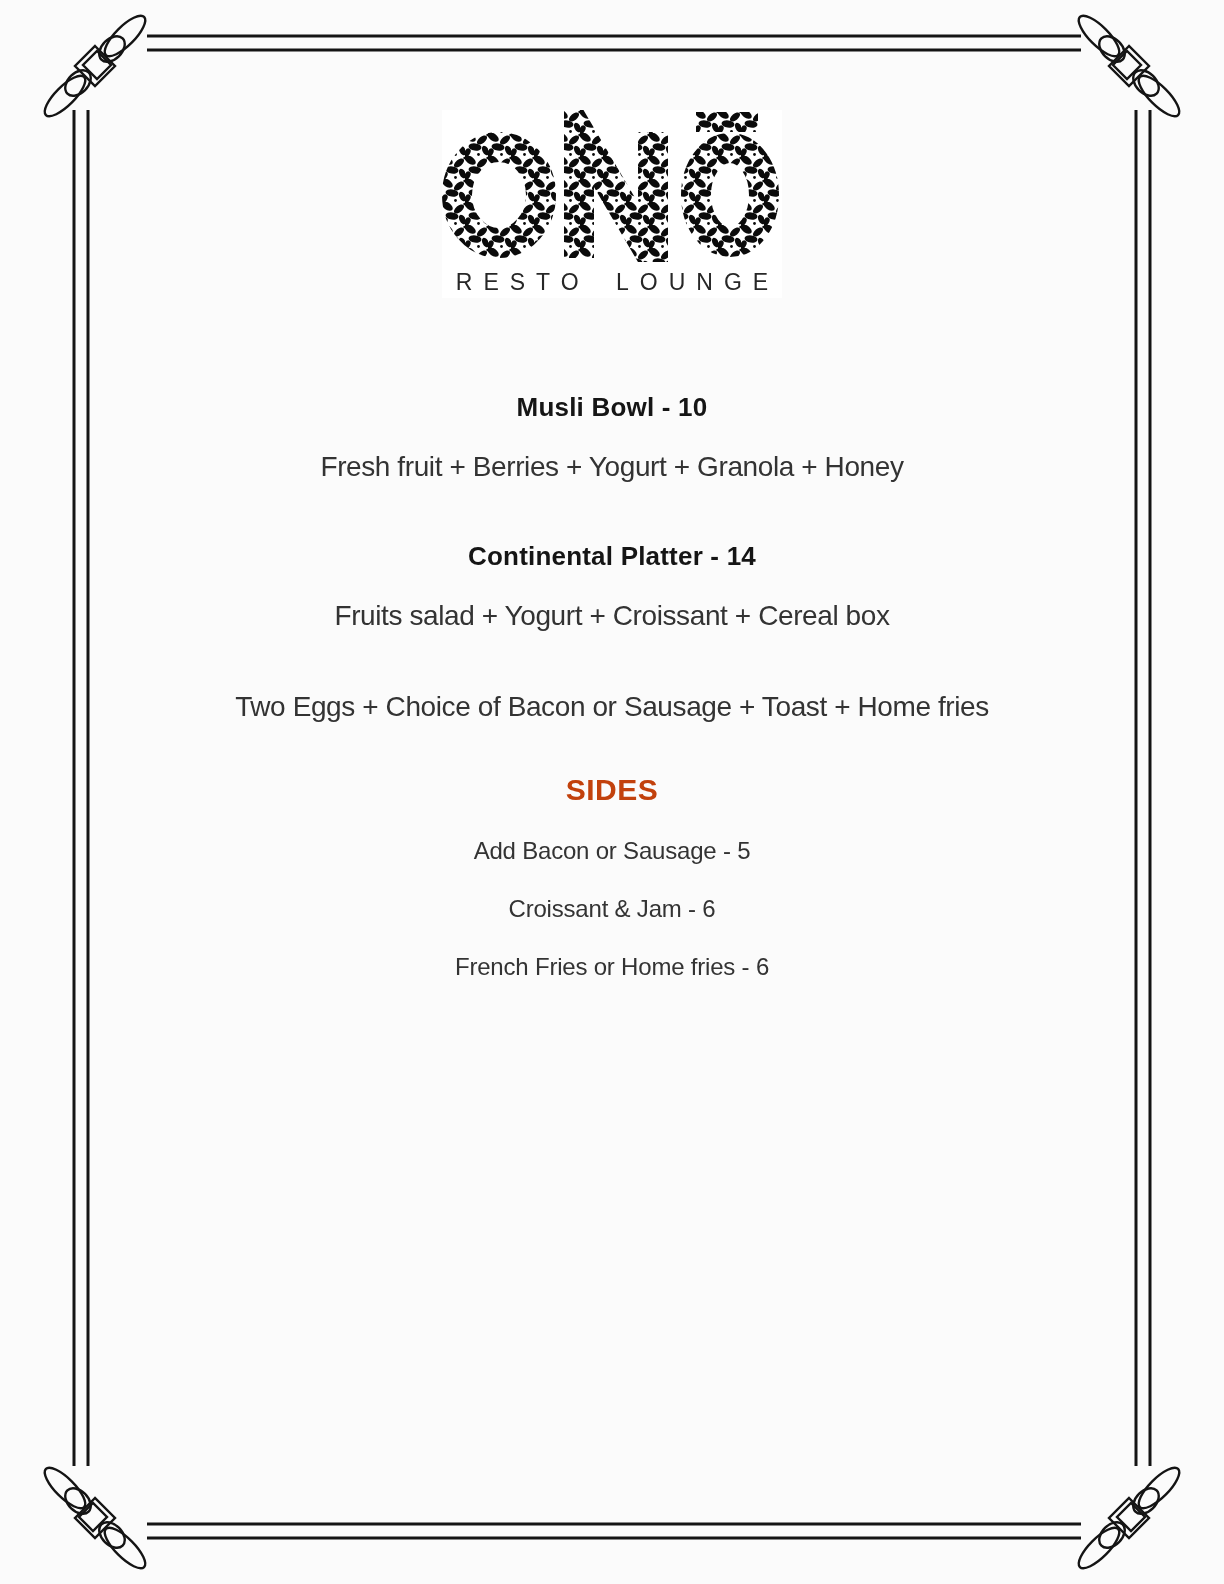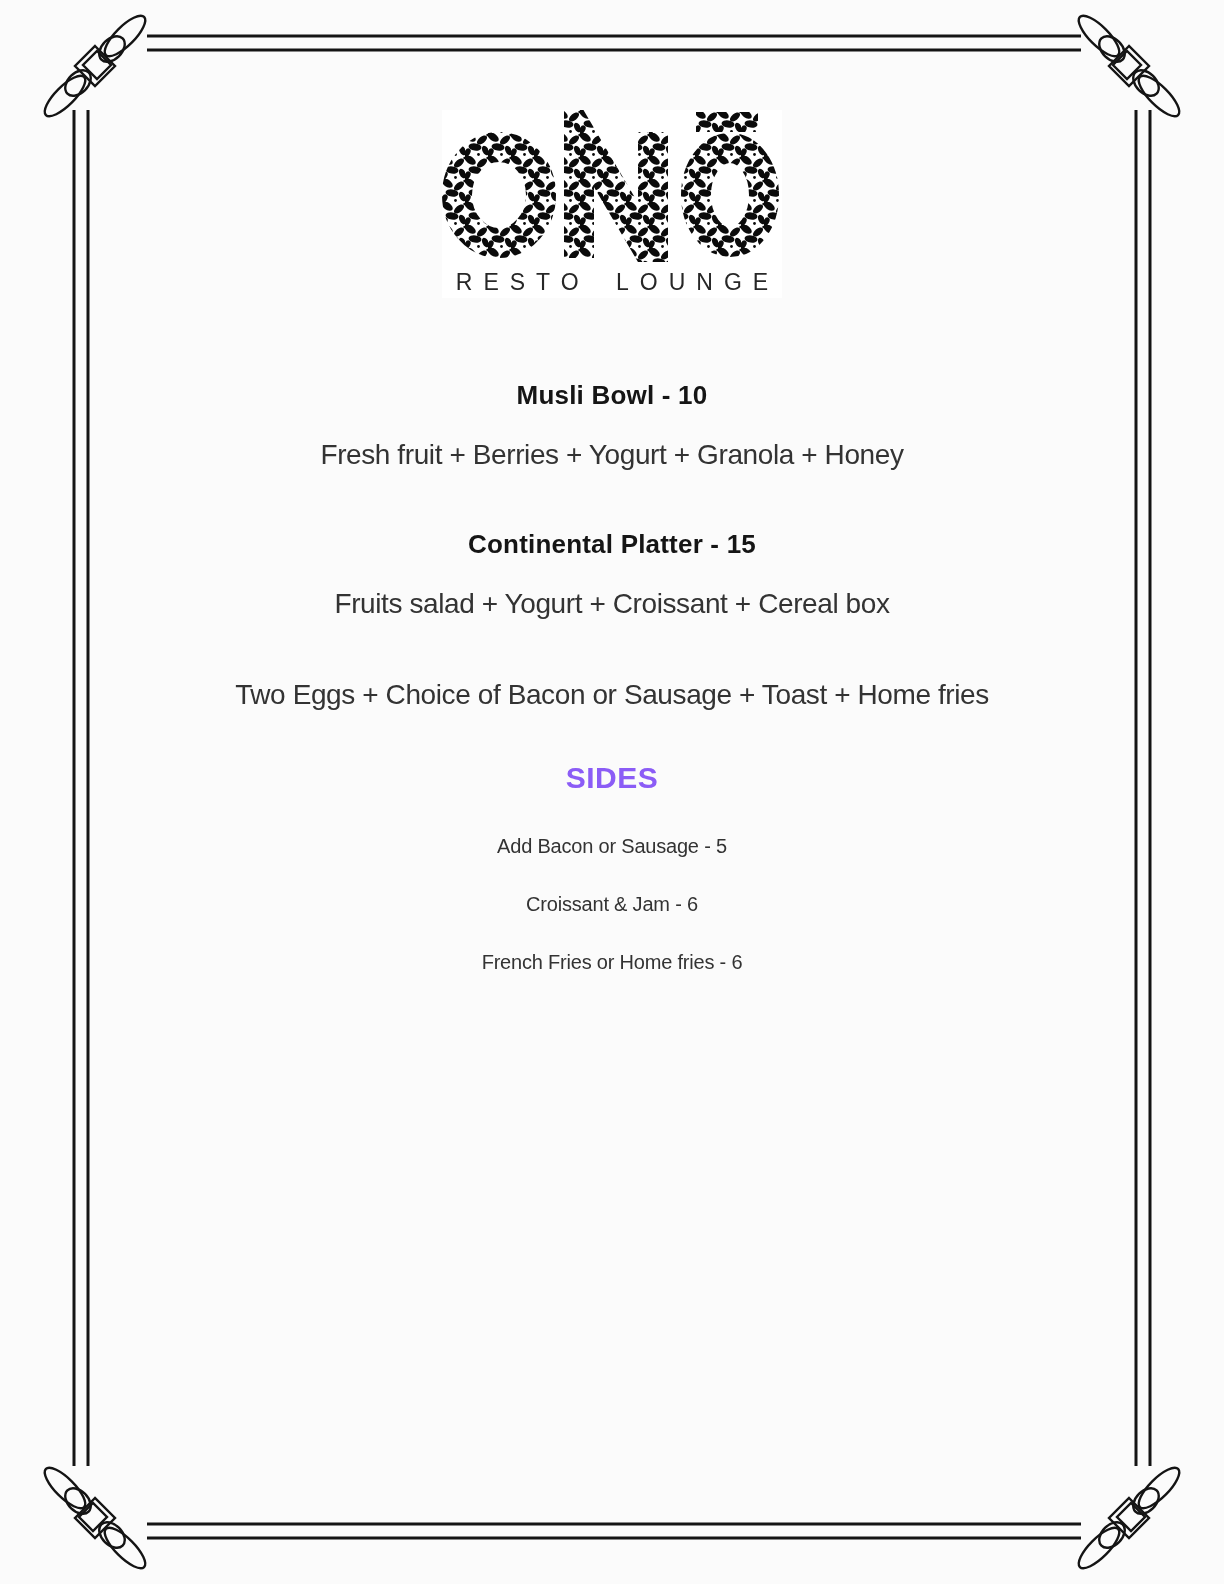--- a/index.html
+++ b/index.html
@@ -50,46 +50,46 @@
   }
   
   .menu {
     position: absolute;
     top: 382px;
     left: 0;
     width: 100%;
     text-align: center;
   }
   .item-name {
-    margin: 0 0 31px 0;
+    margin: 12px 0 31px 0;
     font-size: 26px;
     line-height: 27px;
     font-weight: 700;
     letter-spacing: 0.2px;
     color: #151515;
   }
   .item-desc {
     margin: 4px 0 62px 0;
     font-size: 28px;
     line-height: 29px;
     font-weight: 400;
     letter-spacing: -0.4px;
     color: #333333;
   }
   .sides-heading {
-    margin: -8px 0 39px 0;
+    margin: -8px 0 31px 0;
     font-size: 30px;
     line-height: 30px;
     font-weight: 700;
     letter-spacing: 0.5px;
-    color: #8b5cf6;
+    color: #c2410c;
   }
   .side-line {
     margin: 0 0 29px 0;
-    font-size: 20px;
+    font-size: 24px;
     line-height: 29px;
     font-weight: 400;
     letter-spacing: -0.2px;
     color: #333333;
   }
 </style>
 </head>
 <body>
 
 <div class="page">
@@ -153,21 +153,21 @@
     <div>
       <h3 class="item-name">Musli Bowl - 10</h3>
       <p class="item-desc">Fresh fruit + Berries + Yogurt + Granola + Honey</p>
     </div>
 
 
     <div>
     </div>
 
     <div>
-      <h3 class="item-name">Continental Platter - 15</h3>
+      <h3 class="item-name">Continental Platter - 14</h3>
       <p class="item-desc">Fruits salad + Yogurt + Croissant + Cereal box</p>
     </div>
 
     <div>
       <p class="item-desc">Two Eggs + Choice of Bacon or Sausage + Toast + Home fries</p>
     </div>
 
     <div>
       <h3 class="sides-heading">SIDES</h3>
       <p class="side-line">Add Bacon or Sausage - 5</p>

